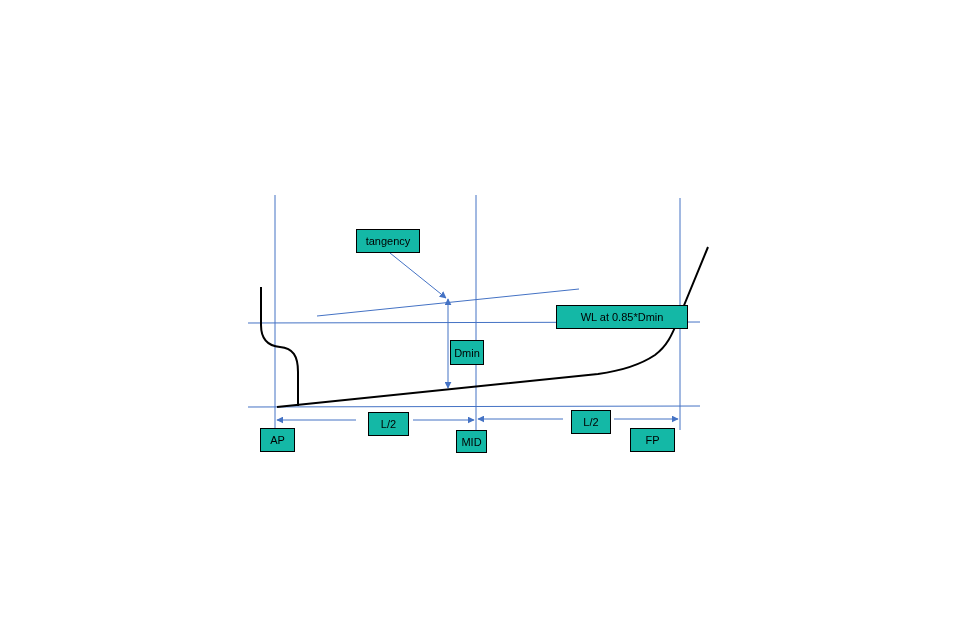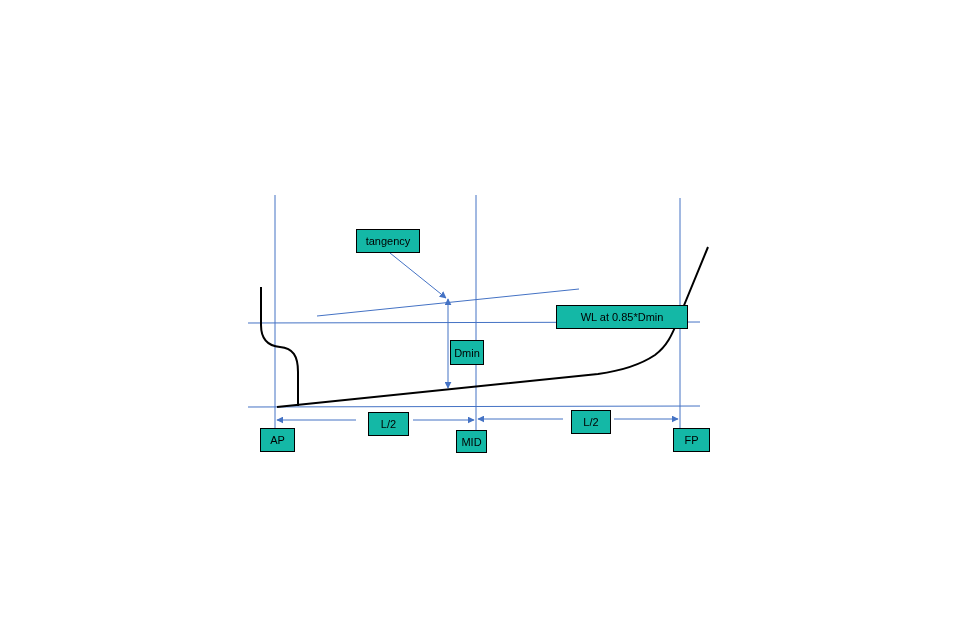--- a/index.html
+++ b/index.html
@@ -55,17 +55,17 @@
 <div class="label" style="left:356px; top:229px; width:64px; height:24px;">tangency</div>
 
 <div class="label" style="left:556px; top:297px; width:132px; height:24px;margin-top:8px;">WL at 0.85*Dmin</div>
 
 <div class="label" style="left:408px; top:340px; width:34px; height:25px;margin-left:42px;">Dmin</div>
 
 <div class="label" style="left:260px; top:428px; width:35px; height:24px;">AP</div>
 
 <div class="label" style="left:456px; top:430px; width:31px; height:23px;">MID</div>
 
-<div class="label" style="left:673px; top:428px; width:37px; height:24px;">FP</div>
+<div class="label" style="left:630px; top:428px; width:45px; height:24px;">FP</div>
 
 <div class="label" style="left:368px; top:412px; width:41px; height:24px;">L/2</div>
 
 <div class="label" style="left:571px; top:410px; width:40px; height:24px;">L/2</div>
 
 </body></html>

